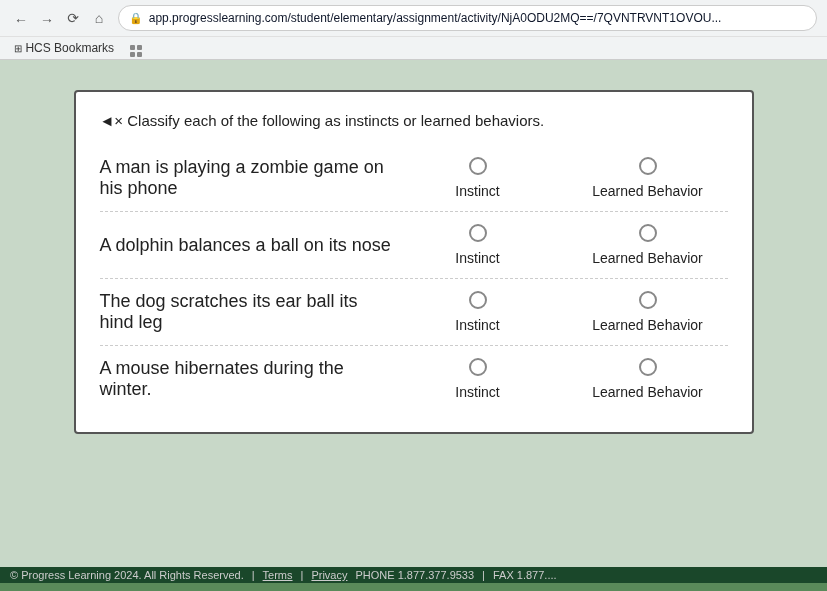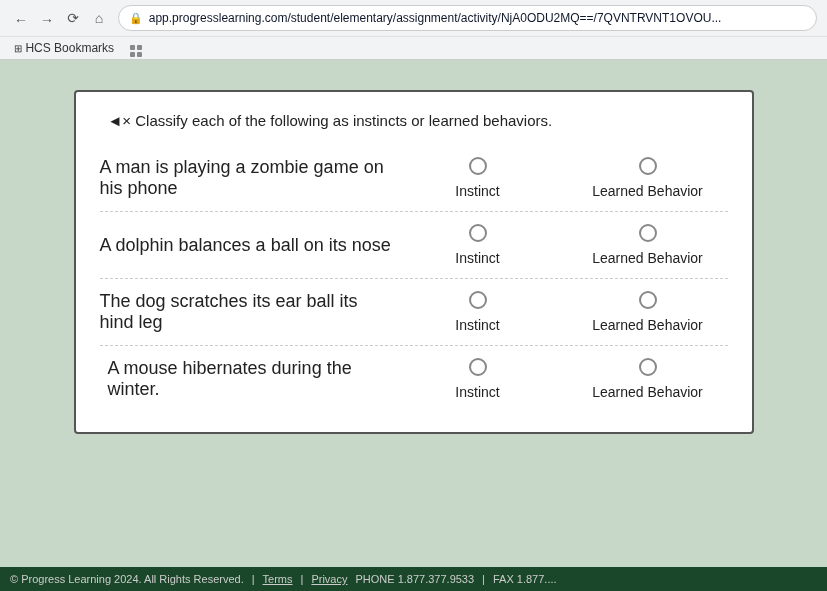--- a/index.html
+++ b/index.html
@@ -100,32 +100,30 @@
     }
 
     .card-header {
       font-size: 15px;
       font-weight: 500;
       color: #222;
       margin-bottom: 16px;
       display: flex;
       align-items: center;
       gap: 6px;
-      margin-left: 8px;
     }
 
     .question-row {
       display: flex;
       align-items: center;
       padding: 12px 0;
       border-bottom: 1px dashed #ccc;
     }
     .question-row:last-child {
       border-bottom: none;
-      margin-left: 8px;
     }
 
     .question-text {
       flex: 1;
       font-size: 18px;
       color: #222;
       padding-right: 16px;
     }
 
     .options {
@@ -152,21 +150,21 @@
       border-radius: 50%;
       border: 2px solid #888;
       background: white;
       flex-shrink: 0;
       cursor: pointer;
     }
 
     
     .footer {
       background: #1a472a;
-      height: 24px;
+      height: 16px;
       display: flex;
       align-items: center;
       padding: 0 10px;
       font-size: 11px;
       color: #ccc;
       gap: 8px;
     }
 
     .lock-icon {
       color: #888;

